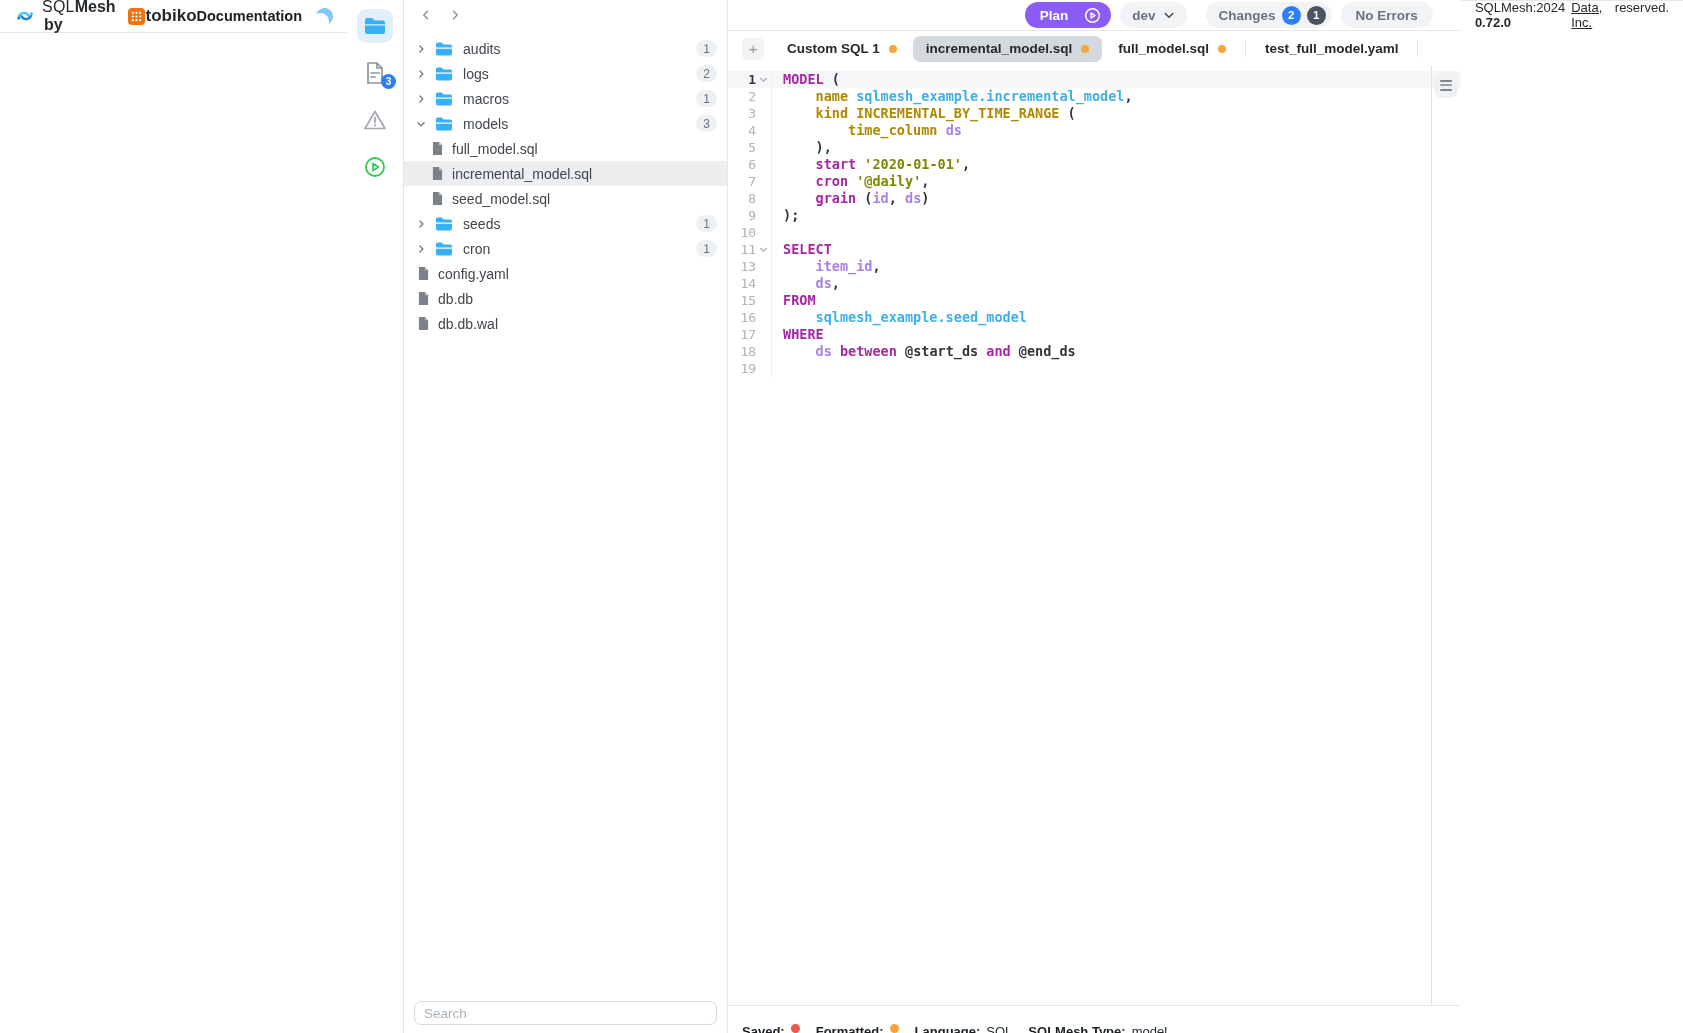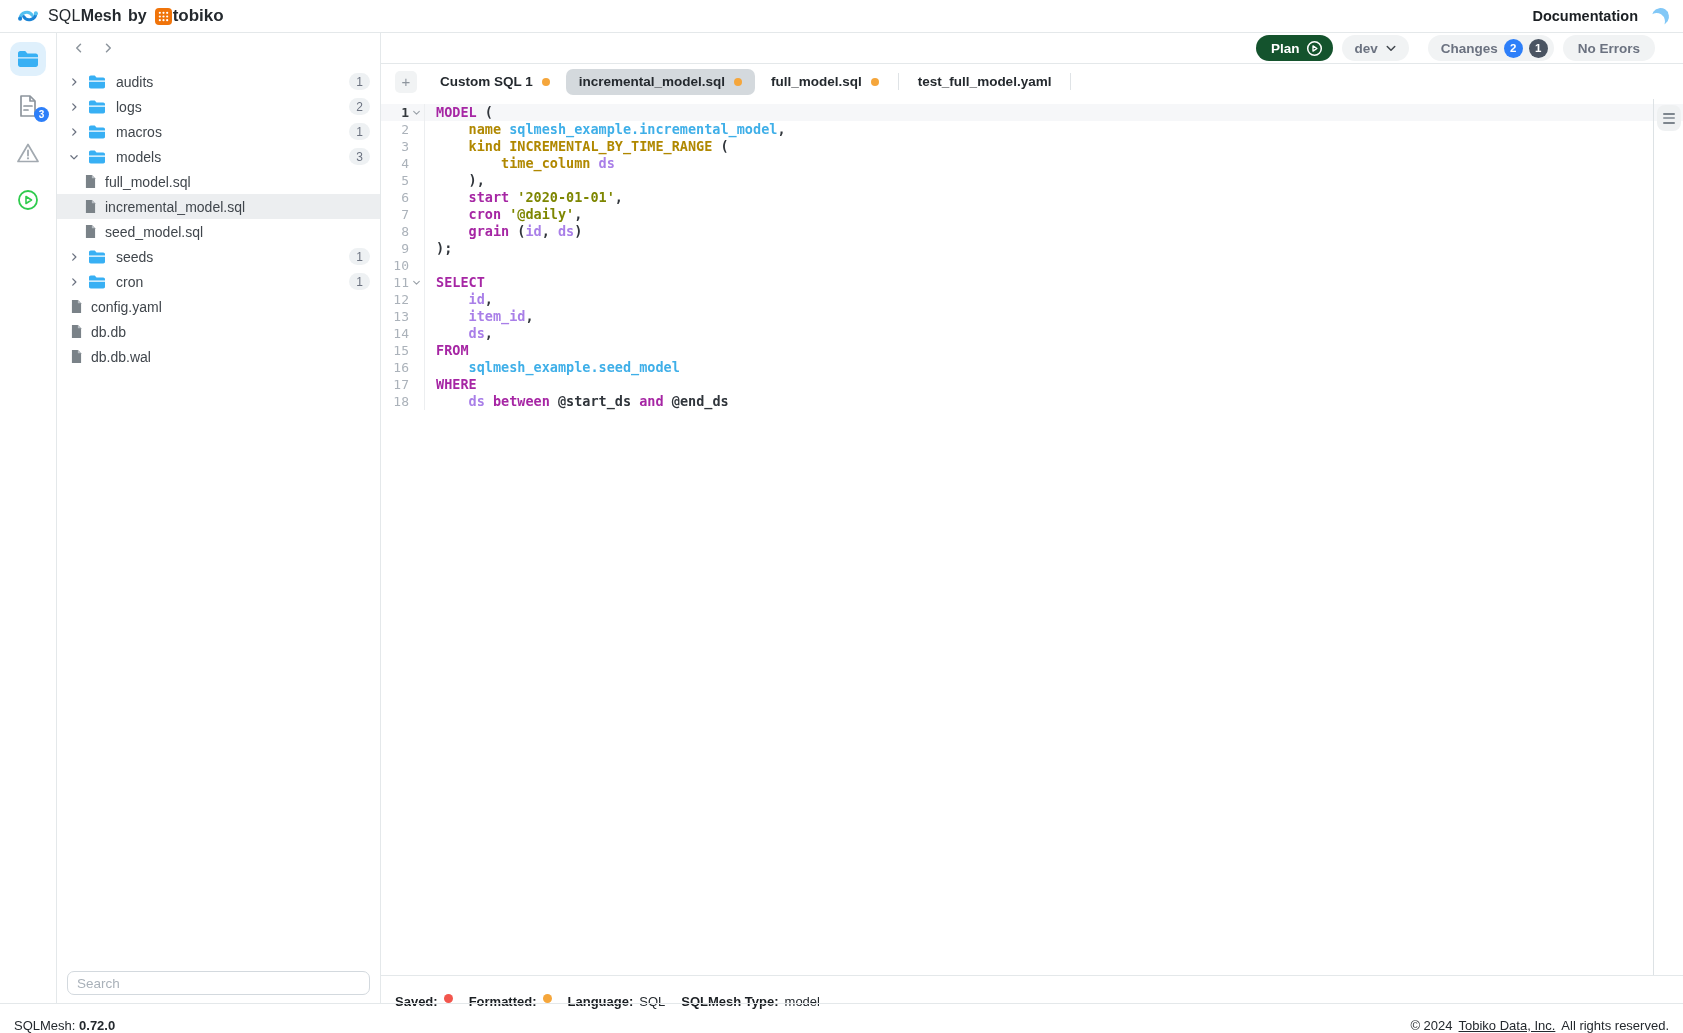--- a/index.html
+++ b/index.html
@@ -1,18 +1,18 @@
 <!DOCTYPE html>
 <html><head>
 <meta charset="utf-8">
 <style>
   * { margin:0; padding:0; box-sizing:border-box; }
   html,body { width:1683px; height:1033px; overflow:hidden; background:#fff;
     font-family:"Liberation Sans", sans-serif; color:#24292e; }
-  .app { display:flex; flex-direction:column; width:100%; height:100%; }
+  .app { display:flex; width:100%; height:100%; }
 
   
   .header { height:33px; flex:0 0 33px; display:flex; align-items:center;
     justify-content:space-between; padding:0 14px; border-bottom:1px solid #e4e8ea; }
   .brand { display:flex; align-items:center; gap:6px; font-size:16px; }
   .brand .sql { font-weight:400; letter-spacing:.2px; }
   .brand .mesh { font-weight:700; }
   .brand .by { font-weight:700; margin:0 2px; }
   .tobiko-wrap { display:flex; align-items:center; gap:1px; font-weight:700; font-size:17px; }
   .tobiko-mark { width:17px; height:17px; background:#f0740a; border-radius:4px; display:flex; align-items:center; justify-content:center; }
@@ -56,21 +56,21 @@
     padding:0 9px; font-size:13.5px; color:#40464c; outline:none; font-family:"Liberation Sans",sans-serif; }
   .search-input::placeholder { color:#a9b1b9; }
 
   
   .editor-col { flex:1; display:flex; flex-direction:column; min-width:0; }
   .toolbar { height:30px; flex:0 0 30px; display:flex; align-items:center;
     justify-content:flex-end; gap:9px; padding:0 28px 0 0; }
   .pill { height:26px; border-radius:14px; display:flex; align-items:center;
     font-size:13.5px; font-weight:700; cursor:pointer; }
   .pill.gray { background:#f1f3f4; color:#6b7280; }
-  .plan-btn { background:#14532d; color:#fff; padding:0 10px 0 15px; gap:7px; }
+  .plan-btn { background:#8b5cf6; color:#fff; padding:0 10px 0 15px; gap:16px; }
   .env-pill { color:#2f88e0; padding:0 12px; gap:7px; margin-right:10px;justify-content:space-between; }
   .changes-pill { padding:0 6px 0 13px; gap:6px; font-weight:600; }
   .count-badge { width:19px; height:19px; border-radius:50%; color:#fff; font-size:11.5px;
     font-weight:700; display:flex; align-items:center; justify-content:center; }
   .count-badge.blue { background:#2d7ff9; }
   .count-badge.dark { background:#4a5462; }
   .errors-pill { padding:0 15px; font-weight:600; }
 
   .tabbar { height:36px; flex:0 0 36px; border-top:1px solid #e4e8ea;
     display:flex; align-items:center; padding:0 6px; gap:2px; }
@@ -476,26 +476,20 @@
               <span class="ln">11</span>
               <span class="fold">
                 <svg width="9" height="9" viewBox="0 0 16 16">
                   <path d="M3 6l5 5 5-5" stroke="#9aa1a8" stroke-width="2" fill="none" stroke-linecap="round" stroke-linejoin="round"></path>
                 </svg>
               </span>
               <span class="gut-edge"></span>
               <span class="code-text"><span class="tk-kw">SELECT</span></span>
             </div>
             <div class="code-line">
-              <span class="ln">12</span>
-              <span class="fold"></span>
-              <span class="gut-edge"></span>
-              <span class="code-text"><span class="tk-pl">    </span><span class="tk-cl">id</span><span class="tk-pl">,</span></span>
-            </div>
-            <div class="code-line">
               <span class="ln">13</span>
               <span class="fold"></span>
               <span class="gut-edge"></span>
               <span class="code-text"><span class="tk-pl">    </span><span class="tk-cl">item_id</span><span class="tk-pl">,</span></span>
             </div>
             <div class="code-line">
               <span class="ln">14</span>
               <span class="fold"></span>
               <span class="gut-edge"></span>
               <span class="code-text"><span class="tk-pl">    </span><span class="tk-cl">ds</span><span class="tk-pl">,</span></span>
@@ -516,20 +510,26 @@
               <span class="ln">17</span>
               <span class="fold"></span>
               <span class="gut-edge"></span>
               <span class="code-text"><span class="tk-kw">WHERE</span></span>
             </div>
             <div class="code-line">
               <span class="ln">18</span>
               <span class="fold"></span>
               <span class="gut-edge"></span>
               <span class="code-text"><span class="tk-pl">    </span><span class="tk-cl">ds</span><span class="tk-pl"> </span><span class="tk-kw">between</span><span class="tk-pl"> @start_ds </span><span class="tk-kw">and</span><span class="tk-pl"> @end_ds</span></span>
+            </div>
+            <div class="code-line">
+              <span class="ln">19</span>
+              <span class="fold"></span>
+              <span class="gut-edge"></span>
+              <span class="code-text"></span>
             </div>
           </div>
         <div class="right-rail">
           <div class="burger-btn">
             <span></span>
               <span></span>
               <span></span>
           </div>
         </div>
       </div>

